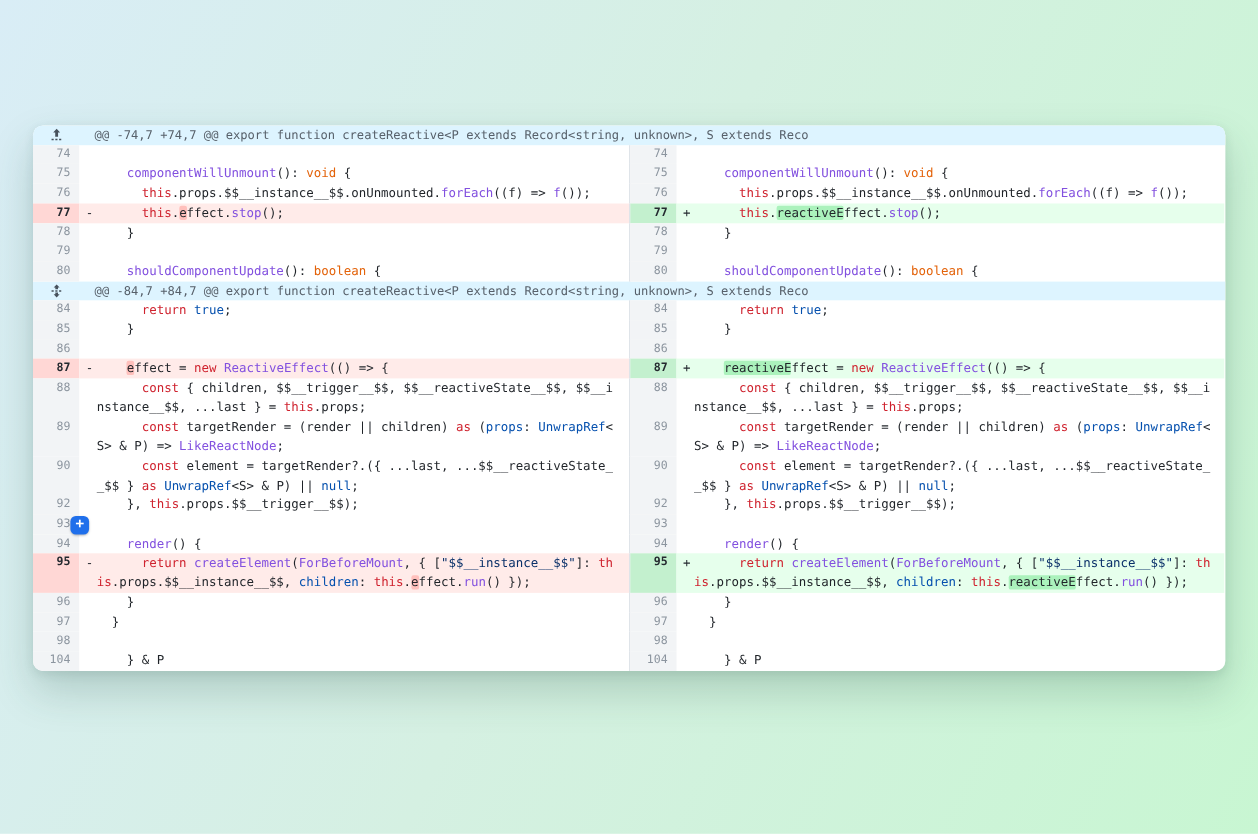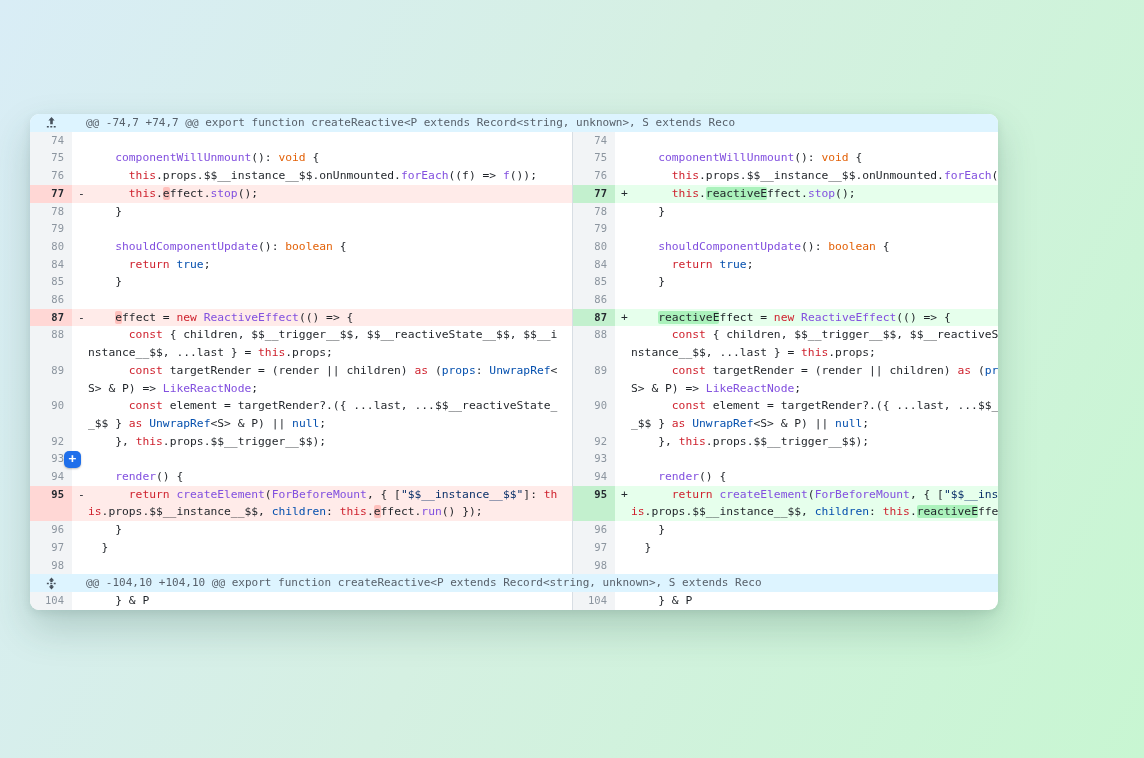--- a/index.html
+++ b/index.html
@@ -2,21 +2,21 @@
 <html style="--hunk-bg: #ddf4ff; --hunk-fg: #57606a; --del-bg: #ffebe9; --del-gutter: #ffd7d5; --del-hl: #ffc0bc; --add-bg: #e6ffec; --add-gutter: #c3f0ce; --add-hl: #abf2bc; --accent: #1f6feb;"><head>
 <meta charset="utf-8">
 <style>
   html,body{margin:0;padding:0;}
   body{
     width:1144px;height:758px;overflow:hidden;
     background:linear-gradient(115deg,#d9edf6 0%,#d5f0e2 48%,#c8f6d2 100%);
     font-family:"DejaVu Sans Mono","Liberation Mono",monospace;
   }
   .diff-panel{
-    position:absolute;left:30px;top:114px;width:968px;
+    position:absolute;left:30px;top:114px;width:1084px;
     background:#ffffff;border-radius:9px;overflow:hidden;
     box-shadow:0 18px 38px rgba(35,80,70,.22),0 3px 9px rgba(35,80,70,.10);
   }
   
   .hunk-row{display:flex;height:17.7px;background:var(--hunk-bg,#ddf4ff);}
   .hunk-gutter{flex:0 0 42px;display:flex;align-items:center;justify-content:center;cursor:pointer;}
   .hunk-gutter svg{display:block;}
   .hunk-text{
     flex:1 1 0;min-width:0;overflow:hidden;white-space:pre;
     font-size:11px;line-height:17.7px;color:var(--hunk-fg,#57606a);
@@ -131,172 +131,172 @@
       <div class="row">
         <div class="side">
           <div class="gutter">80</div>
           <div class="code"><span style="color: rgb(31, 35, 40);">    </span><span style="color: rgb(130, 80, 223);">shouldComponentUpdate</span><span style="color: rgb(31, 35, 40);">(): </span><span style="color: rgb(227, 98, 9);">boolean</span><span style="color: rgb(31, 35, 40);"> {</span></div>
         </div>
         <div class="side side-r">
           <div class="gutter">80</div>
           <div class="code"><span style="color: rgb(31, 35, 40);">    </span><span style="color: rgb(130, 80, 223);">shouldComponentUpdate</span><span style="color: rgb(31, 35, 40);">(): </span><span style="color: rgb(227, 98, 9);">boolean</span><span style="color: rgb(31, 35, 40);"> {</span></div>
         </div>
       </div>
-      <div class="row">
-        <div class="side">
-          <div class="gutter">84</div>
-          <div class="code"><span style="color: rgb(31, 35, 40);">      </span><span style="color: rgb(207, 34, 46);">return</span><span style="color: rgb(31, 35, 40);"> </span><span style="color: rgb(5, 80, 174);">true</span><span style="color: rgb(31, 35, 40);">;</span></div>
-        </div>
-        <div class="side side-r">
-          <div class="gutter">84</div>
-          <div class="code"><span style="color: rgb(31, 35, 40);">      </span><span style="color: rgb(207, 34, 46);">return</span><span style="color: rgb(31, 35, 40);"> </span><span style="color: rgb(5, 80, 174);">true</span><span style="color: rgb(31, 35, 40);">;</span></div>
-        </div>
-      </div>
-      <div class="row">
-        <div class="side">
-          <div class="gutter">85</div>
-          <div class="code"><span style="color: rgb(31, 35, 40);">    }</span></div>
-        </div>
-        <div class="side side-r">
-          <div class="gutter">85</div>
-          <div class="code"><span style="color: rgb(31, 35, 40);">    }</span></div>
-        </div>
-      </div>
-      <div class="row">
-        <div class="side">
-          <div class="gutter">86</div>
-          <div class="code"></div>
-        </div>
-        <div class="side side-r">
-          <div class="gutter">86</div>
-          <div class="code"></div>
-        </div>
-      </div>
-      <div class="row">
-        <div class="side del">
-          <div class="gutter">87</div>
-          <div class="code"><span class="marker">-</span><span style="color: rgb(31, 35, 40);">    </span><span class="hl" style="color: rgb(31, 35, 40);">e</span><span style="color: rgb(31, 35, 40);">ffect = </span><span style="color: rgb(207, 34, 46);">new</span><span style="color: rgb(31, 35, 40);"> </span><span style="color: rgb(130, 80, 223);">ReactiveEffect</span><span style="color: rgb(31, 35, 40);">(() =&gt; {</span></div>
-        </div>
-        <div class="side side-r add">
-          <div class="gutter">87</div>
-          <div class="code"><span class="marker">+</span><span style="color: rgb(31, 35, 40);">    </span><span class="hl" style="color: rgb(31, 35, 40);">reactiveE</span><span style="color: rgb(31, 35, 40);">ffect = </span><span style="color: rgb(207, 34, 46);">new</span><span style="color: rgb(31, 35, 40);"> </span><span style="color: rgb(130, 80, 223);">ReactiveEffect</span><span style="color: rgb(31, 35, 40);">(() =&gt; {</span></div>
-        </div>
-      </div>
-      <div class="row">
-        <div class="side">
-          <div class="gutter">88</div>
-          <div class="code"><span style="color: rgb(31, 35, 40);">      </span><span style="color: rgb(207, 34, 46);">const</span><span style="color: rgb(31, 35, 40);"> { children, $$__trigger__$$, $$__reactiveState__$$, $$__instance__$$, ...last } = </span><span style="color: rgb(207, 34, 46);">this</span><span style="color: rgb(31, 35, 40);">.props;</span></div>
-        </div>
-        <div class="side side-r">
-          <div class="gutter">88</div>
-          <div class="code"><span style="color: rgb(31, 35, 40);">      </span><span style="color: rgb(207, 34, 46);">const</span><span style="color: rgb(31, 35, 40);"> { children, $$__trigger__$$, $$__reactiveState__$$, $$__instance__$$, ...last } = </span><span style="color: rgb(207, 34, 46);">this</span><span style="color: rgb(31, 35, 40);">.props;</span></div>
-        </div>
-      </div>
-      <div class="row">
-        <div class="side">
-          <div class="gutter">89</div>
-          <div class="code"><span style="color: rgb(31, 35, 40);">      </span><span style="color: rgb(207, 34, 46);">const</span><span style="color: rgb(31, 35, 40);"> targetRender = (render || children) </span><span style="color: rgb(207, 34, 46);">as</span><span style="color: rgb(31, 35, 40);"> (</span><span style="color: rgb(5, 80, 174);">props</span><span style="color: rgb(31, 35, 40);">: </span><span style="color: rgb(5, 80, 174);">UnwrapRef</span><span style="color: rgb(31, 35, 40);">&lt;S&gt; &amp; P) =&gt; </span><span style="color: rgb(130, 80, 223);">LikeReactNode</span><span style="color: rgb(31, 35, 40);">;</span></div>
-        </div>
-        <div class="side side-r">
-          <div class="gutter">89</div>
-          <div class="code"><span style="color: rgb(31, 35, 40);">      </span><span style="color: rgb(207, 34, 46);">const</span><span style="color: rgb(31, 35, 40);"> targetRender = (render || children) </span><span style="color: rgb(207, 34, 46);">as</span><span style="color: rgb(31, 35, 40);"> (</span><span style="color: rgb(5, 80, 174);">props</span><span style="color: rgb(31, 35, 40);">: </span><span style="color: rgb(5, 80, 174);">UnwrapRef</span><span style="color: rgb(31, 35, 40);">&lt;S&gt; &amp; P) =&gt; </span><span style="color: rgb(130, 80, 223);">LikeReactNode</span><span style="color: rgb(31, 35, 40);">;</span></div>
-        </div>
-      </div>
-      <div class="row">
-        <div class="side">
-          <div class="gutter">90</div>
-          <div class="code"><span style="color: rgb(31, 35, 40);">      </span><span style="color: rgb(207, 34, 46);">const</span><span style="color: rgb(31, 35, 40);"> element = targetRender?.({ ...last, ...$$__reactiveState__$$ } </span><span style="color: rgb(207, 34, 46);">as</span><span style="color: rgb(31, 35, 40);"> </span><span style="color: rgb(5, 80, 174);">UnwrapRef</span><span style="color: rgb(31, 35, 40);">&lt;S&gt; &amp; P) || </span><span style="color: rgb(5, 80, 174);">null</span><span style="color: rgb(31, 35, 40);">;</span></div>
-        </div>
-        <div class="side side-r">
-          <div class="gutter">90</div>
-          <div class="code"><span style="color: rgb(31, 35, 40);">      </span><span style="color: rgb(207, 34, 46);">const</span><span style="color: rgb(31, 35, 40);"> element = targetRender?.({ ...last, ...$$__reactiveState__$$ } </span><span style="color: rgb(207, 34, 46);">as</span><span style="color: rgb(31, 35, 40);"> </span><span style="color: rgb(5, 80, 174);">UnwrapRef</span><span style="color: rgb(31, 35, 40);">&lt;S&gt; &amp; P) || </span><span style="color: rgb(5, 80, 174);">null</span><span style="color: rgb(31, 35, 40);">;</span></div>
-        </div>
-      </div>
-      <div class="row">
-        <div class="side">
-          <div class="gutter">92</div>
-          <div class="code"><span style="color: rgb(31, 35, 40);">    }, </span><span style="color: rgb(207, 34, 46);">this</span><span style="color: rgb(31, 35, 40);">.props.$$__trigger__$$);</span></div>
-        </div>
-        <div class="side side-r">
-          <div class="gutter">92</div>
-          <div class="code"><span style="color: rgb(31, 35, 40);">    }, </span><span style="color: rgb(207, 34, 46);">this</span><span style="color: rgb(31, 35, 40);">.props.$$__trigger__$$);</span></div>
-        </div>
-      </div>
-      <div class="row">
-        <div class="side">
-          <div class="gutter">93</div>
-          <button class="add-btn">+</button>
-          <div class="code"></div>
-        </div>
-        <div class="side side-r">
-          <div class="gutter">93</div>
-          <div class="code"></div>
-        </div>
-      </div>
-      <div class="row">
-        <div class="side">
-          <div class="gutter">94</div>
-          <div class="code"><span style="color: rgb(31, 35, 40);">    </span><span style="color: rgb(130, 80, 223);">render</span><span style="color: rgb(31, 35, 40);">() {</span></div>
-        </div>
-        <div class="side side-r">
-          <div class="gutter">94</div>
-          <div class="code"><span style="color: rgb(31, 35, 40);">    </span><span style="color: rgb(130, 80, 223);">render</span><span style="color: rgb(31, 35, 40);">() {</span></div>
-        </div>
-      </div>
-      <div class="row">
-        <div class="side del">
-          <div class="gutter">95</div>
-          <div class="code"><span class="marker">-</span><span style="color: rgb(31, 35, 40);">      </span><span style="color: rgb(207, 34, 46);">return</span><span style="color: rgb(31, 35, 40);"> </span><span style="color: rgb(130, 80, 223);">createElement</span><span style="color: rgb(31, 35, 40);">(</span><span style="color: rgb(130, 80, 223);">ForBeforeMount</span><span style="color: rgb(31, 35, 40);">, { [</span><span style="color: rgb(10, 48, 105);">"$$__instance__$$"</span><span style="color: rgb(31, 35, 40);">]: </span><span style="color: rgb(207, 34, 46);">this</span><span style="color: rgb(31, 35, 40);">.props.$$__instance__$$, </span><span style="color: rgb(5, 80, 174);">children</span><span style="color: rgb(31, 35, 40);">: </span><span style="color: rgb(207, 34, 46);">this</span><span style="color: rgb(31, 35, 40);">.</span><span class="hl" style="color: rgb(31, 35, 40);">e</span><span style="color: rgb(31, 35, 40);">ffect.</span><span style="color: rgb(130, 80, 223);">run</span><span style="color: rgb(31, 35, 40);">() });</span></div>
-        </div>
-        <div class="side side-r add">
-          <div class="gutter">95</div>
-          <div class="code"><span class="marker">+</span><span style="color: rgb(31, 35, 40);">      </span><span style="color: rgb(207, 34, 46);">return</span><span style="color: rgb(31, 35, 40);"> </span><span style="color: rgb(130, 80, 223);">createElement</span><span style="color: rgb(31, 35, 40);">(</span><span style="color: rgb(130, 80, 223);">ForBeforeMount</span><span style="color: rgb(31, 35, 40);">, { [</span><span style="color: rgb(10, 48, 105);">"$$__instance__$$"</span><span style="color: rgb(31, 35, 40);">]: </span><span style="color: rgb(207, 34, 46);">this</span><span style="color: rgb(31, 35, 40);">.props.$$__instance__$$, </span><span style="color: rgb(5, 80, 174);">children</span><span style="color: rgb(31, 35, 40);">: </span><span style="color: rgb(207, 34, 46);">this</span><span style="color: rgb(31, 35, 40);">.</span><span class="hl" style="color: rgb(31, 35, 40);">reactiveE</span><span style="color: rgb(31, 35, 40);">ffect.</span><span style="color: rgb(130, 80, 223);">run</span><span style="color: rgb(31, 35, 40);">() });</span></div>
-        </div>
-      </div>
-      <div class="row">
-        <div class="side">
-          <div class="gutter">96</div>
-          <div class="code"><span style="color: rgb(31, 35, 40);">    }</span></div>
-        </div>
-        <div class="side side-r">
-          <div class="gutter">96</div>
-          <div class="code"><span style="color: rgb(31, 35, 40);">    }</span></div>
-        </div>
-      </div>
-      <div class="row">
-        <div class="side">
-          <div class="gutter">97</div>
-          <div class="code"><span style="color: rgb(31, 35, 40);">  }</span></div>
-        </div>
-        <div class="side side-r">
-          <div class="gutter">97</div>
-          <div class="code"><span style="color: rgb(31, 35, 40);">  }</span></div>
-        </div>
-      </div>
-      <div class="row">
-        <div class="side">
-          <div class="gutter">98</div>
-          <div class="code"></div>
-        </div>
-        <div class="side side-r">
-          <div class="gutter">98</div>
-          <div class="code"></div>
-        </div>
-      </div>
       <div class="hunk-row">
         <div class="hunk-gutter">
           <span>
             <svg width="13" height="13" viewBox="0 0 14 14">
               <path d="M7 0.6 L9.9 3.7 H8.3 V5.4 H5.7 V3.7 H4.1 Z" fill="#47515c"></path>
               <line x1="2" y1="7" x2="12" y2="7" stroke="#47515c" stroke-width="1.4" stroke-dasharray="2.1 1.6"></line>
               <path d="M7 13.4 L4.1 10.3 H5.7 V8.6 H8.3 V10.3 H9.9 Z" fill="#47515c"></path>
             </svg>
           </span>
         </div>
-        <div class="hunk-text">@@ -104,10 +104,10 @@ export function createReactive&lt;P extends Record&lt;string, unknown&gt;, S extends Reco</div>
+        <div class="hunk-text">@@ -84,7 +84,7 @@ export function createReactive&lt;P extends Record&lt;string, unknown&gt;, S extends Reco</div>
+      </div>
+      <div class="row">
+        <div class="side">
+          <div class="gutter">84</div>
+          <div class="code"><span style="color: rgb(31, 35, 40);">      </span><span style="color: rgb(207, 34, 46);">return</span><span style="color: rgb(31, 35, 40);"> </span><span style="color: rgb(5, 80, 174);">true</span><span style="color: rgb(31, 35, 40);">;</span></div>
+        </div>
+        <div class="side side-r">
+          <div class="gutter">84</div>
+          <div class="code"><span style="color: rgb(31, 35, 40);">      </span><span style="color: rgb(207, 34, 46);">return</span><span style="color: rgb(31, 35, 40);"> </span><span style="color: rgb(5, 80, 174);">true</span><span style="color: rgb(31, 35, 40);">;</span></div>
+        </div>
+      </div>
+      <div class="row">
+        <div class="side">
+          <div class="gutter">85</div>
+          <div class="code"><span style="color: rgb(31, 35, 40);">    }</span></div>
+        </div>
+        <div class="side side-r">
+          <div class="gutter">85</div>
+          <div class="code"><span style="color: rgb(31, 35, 40);">    }</span></div>
+        </div>
+      </div>
+      <div class="row">
+        <div class="side">
+          <div class="gutter">86</div>
+          <div class="code"></div>
+        </div>
+        <div class="side side-r">
+          <div class="gutter">86</div>
+          <div class="code"></div>
+        </div>
+      </div>
+      <div class="row">
+        <div class="side del">
+          <div class="gutter">87</div>
+          <div class="code"><span class="marker">-</span><span style="color: rgb(31, 35, 40);">    </span><span class="hl" style="color: rgb(31, 35, 40);">e</span><span style="color: rgb(31, 35, 40);">ffect = </span><span style="color: rgb(207, 34, 46);">new</span><span style="color: rgb(31, 35, 40);"> </span><span style="color: rgb(130, 80, 223);">ReactiveEffect</span><span style="color: rgb(31, 35, 40);">(() =&gt; {</span></div>
+        </div>
+        <div class="side side-r add">
+          <div class="gutter">87</div>
+          <div class="code"><span class="marker">+</span><span style="color: rgb(31, 35, 40);">    </span><span class="hl" style="color: rgb(31, 35, 40);">reactiveE</span><span style="color: rgb(31, 35, 40);">ffect = </span><span style="color: rgb(207, 34, 46);">new</span><span style="color: rgb(31, 35, 40);"> </span><span style="color: rgb(130, 80, 223);">ReactiveEffect</span><span style="color: rgb(31, 35, 40);">(() =&gt; {</span></div>
+        </div>
+      </div>
+      <div class="row">
+        <div class="side">
+          <div class="gutter">88</div>
+          <div class="code"><span style="color: rgb(31, 35, 40);">      </span><span style="color: rgb(207, 34, 46);">const</span><span style="color: rgb(31, 35, 40);"> { children, $$__trigger__$$, $$__reactiveState__$$, $$__instance__$$, ...last } = </span><span style="color: rgb(207, 34, 46);">this</span><span style="color: rgb(31, 35, 40);">.props;</span></div>
+        </div>
+        <div class="side side-r">
+          <div class="gutter">88</div>
+          <div class="code"><span style="color: rgb(31, 35, 40);">      </span><span style="color: rgb(207, 34, 46);">const</span><span style="color: rgb(31, 35, 40);"> { children, $$__trigger__$$, $$__reactiveState__$$, $$__instance__$$, ...last } = </span><span style="color: rgb(207, 34, 46);">this</span><span style="color: rgb(31, 35, 40);">.props;</span></div>
+        </div>
+      </div>
+      <div class="row">
+        <div class="side">
+          <div class="gutter">89</div>
+          <div class="code"><span style="color: rgb(31, 35, 40);">      </span><span style="color: rgb(207, 34, 46);">const</span><span style="color: rgb(31, 35, 40);"> targetRender = (render || children) </span><span style="color: rgb(207, 34, 46);">as</span><span style="color: rgb(31, 35, 40);"> (</span><span style="color: rgb(5, 80, 174);">props</span><span style="color: rgb(31, 35, 40);">: </span><span style="color: rgb(5, 80, 174);">UnwrapRef</span><span style="color: rgb(31, 35, 40);">&lt;S&gt; &amp; P) =&gt; </span><span style="color: rgb(130, 80, 223);">LikeReactNode</span><span style="color: rgb(31, 35, 40);">;</span></div>
+        </div>
+        <div class="side side-r">
+          <div class="gutter">89</div>
+          <div class="code"><span style="color: rgb(31, 35, 40);">      </span><span style="color: rgb(207, 34, 46);">const</span><span style="color: rgb(31, 35, 40);"> targetRender = (render || children) </span><span style="color: rgb(207, 34, 46);">as</span><span style="color: rgb(31, 35, 40);"> (</span><span style="color: rgb(5, 80, 174);">props</span><span style="color: rgb(31, 35, 40);">: </span><span style="color: rgb(5, 80, 174);">UnwrapRef</span><span style="color: rgb(31, 35, 40);">&lt;S&gt; &amp; P) =&gt; </span><span style="color: rgb(130, 80, 223);">LikeReactNode</span><span style="color: rgb(31, 35, 40);">;</span></div>
+        </div>
+      </div>
+      <div class="row">
+        <div class="side">
+          <div class="gutter">90</div>
+          <div class="code"><span style="color: rgb(31, 35, 40);">      </span><span style="color: rgb(207, 34, 46);">const</span><span style="color: rgb(31, 35, 40);"> element = targetRender?.({ ...last, ...$$__reactiveState__$$ } </span><span style="color: rgb(207, 34, 46);">as</span><span style="color: rgb(31, 35, 40);"> </span><span style="color: rgb(5, 80, 174);">UnwrapRef</span><span style="color: rgb(31, 35, 40);">&lt;S&gt; &amp; P) || </span><span style="color: rgb(5, 80, 174);">null</span><span style="color: rgb(31, 35, 40);">;</span></div>
+        </div>
+        <div class="side side-r">
+          <div class="gutter">90</div>
+          <div class="code"><span style="color: rgb(31, 35, 40);">      </span><span style="color: rgb(207, 34, 46);">const</span><span style="color: rgb(31, 35, 40);"> element = targetRender?.({ ...last, ...$$__reactiveState__$$ } </span><span style="color: rgb(207, 34, 46);">as</span><span style="color: rgb(31, 35, 40);"> </span><span style="color: rgb(5, 80, 174);">UnwrapRef</span><span style="color: rgb(31, 35, 40);">&lt;S&gt; &amp; P) || </span><span style="color: rgb(5, 80, 174);">null</span><span style="color: rgb(31, 35, 40);">;</span></div>
+        </div>
+      </div>
+      <div class="row">
+        <div class="side">
+          <div class="gutter">92</div>
+          <div class="code"><span style="color: rgb(31, 35, 40);">    }, </span><span style="color: rgb(207, 34, 46);">this</span><span style="color: rgb(31, 35, 40);">.props.$$__trigger__$$);</span></div>
+        </div>
+        <div class="side side-r">
+          <div class="gutter">92</div>
+          <div class="code"><span style="color: rgb(31, 35, 40);">    }, </span><span style="color: rgb(207, 34, 46);">this</span><span style="color: rgb(31, 35, 40);">.props.$$__trigger__$$);</span></div>
+        </div>
+      </div>
+      <div class="row">
+        <div class="side">
+          <div class="gutter">93</div>
+          <button class="add-btn">+</button>
+          <div class="code"></div>
+        </div>
+        <div class="side side-r">
+          <div class="gutter">93</div>
+          <div class="code"></div>
+        </div>
+      </div>
+      <div class="row">
+        <div class="side">
+          <div class="gutter">94</div>
+          <div class="code"><span style="color: rgb(31, 35, 40);">    </span><span style="color: rgb(130, 80, 223);">render</span><span style="color: rgb(31, 35, 40);">() {</span></div>
+        </div>
+        <div class="side side-r">
+          <div class="gutter">94</div>
+          <div class="code"><span style="color: rgb(31, 35, 40);">    </span><span style="color: rgb(130, 80, 223);">render</span><span style="color: rgb(31, 35, 40);">() {</span></div>
+        </div>
+      </div>
+      <div class="row">
+        <div class="side del">
+          <div class="gutter">95</div>
+          <div class="code"><span class="marker">-</span><span style="color: rgb(31, 35, 40);">      </span><span style="color: rgb(207, 34, 46);">return</span><span style="color: rgb(31, 35, 40);"> </span><span style="color: rgb(130, 80, 223);">createElement</span><span style="color: rgb(31, 35, 40);">(</span><span style="color: rgb(130, 80, 223);">ForBeforeMount</span><span style="color: rgb(31, 35, 40);">, { [</span><span style="color: rgb(10, 48, 105);">"$$__instance__$$"</span><span style="color: rgb(31, 35, 40);">]: </span><span style="color: rgb(207, 34, 46);">this</span><span style="color: rgb(31, 35, 40);">.props.$$__instance__$$, </span><span style="color: rgb(5, 80, 174);">children</span><span style="color: rgb(31, 35, 40);">: </span><span style="color: rgb(207, 34, 46);">this</span><span style="color: rgb(31, 35, 40);">.</span><span class="hl" style="color: rgb(31, 35, 40);">e</span><span style="color: rgb(31, 35, 40);">ffect.</span><span style="color: rgb(130, 80, 223);">run</span><span style="color: rgb(31, 35, 40);">() });</span></div>
+        </div>
+        <div class="side side-r add">
+          <div class="gutter">95</div>
+          <div class="code"><span class="marker">+</span><span style="color: rgb(31, 35, 40);">      </span><span style="color: rgb(207, 34, 46);">return</span><span style="color: rgb(31, 35, 40);"> </span><span style="color: rgb(130, 80, 223);">createElement</span><span style="color: rgb(31, 35, 40);">(</span><span style="color: rgb(130, 80, 223);">ForBeforeMount</span><span style="color: rgb(31, 35, 40);">, { [</span><span style="color: rgb(10, 48, 105);">"$$__instance__$$"</span><span style="color: rgb(31, 35, 40);">]: </span><span style="color: rgb(207, 34, 46);">this</span><span style="color: rgb(31, 35, 40);">.props.$$__instance__$$, </span><span style="color: rgb(5, 80, 174);">children</span><span style="color: rgb(31, 35, 40);">: </span><span style="color: rgb(207, 34, 46);">this</span><span style="color: rgb(31, 35, 40);">.</span><span class="hl" style="color: rgb(31, 35, 40);">reactiveE</span><span style="color: rgb(31, 35, 40);">ffect.</span><span style="color: rgb(130, 80, 223);">run</span><span style="color: rgb(31, 35, 40);">() });</span></div>
+        </div>
+      </div>
+      <div class="row">
+        <div class="side">
+          <div class="gutter">96</div>
+          <div class="code"><span style="color: rgb(31, 35, 40);">    }</span></div>
+        </div>
+        <div class="side side-r">
+          <div class="gutter">96</div>
+          <div class="code"><span style="color: rgb(31, 35, 40);">    }</span></div>
+        </div>
+      </div>
+      <div class="row">
+        <div class="side">
+          <div class="gutter">97</div>
+          <div class="code"><span style="color: rgb(31, 35, 40);">  }</span></div>
+        </div>
+        <div class="side side-r">
+          <div class="gutter">97</div>
+          <div class="code"><span style="color: rgb(31, 35, 40);">  }</span></div>
+        </div>
+      </div>
+      <div class="row">
+        <div class="side">
+          <div class="gutter">98</div>
+          <div class="code"></div>
+        </div>
+        <div class="side side-r">
+          <div class="gutter">98</div>
+          <div class="code"></div>
+        </div>
       </div>
       <div class="row">
         <div class="side">
           <div class="gutter">104</div>
           <div class="code"><span style="color: rgb(31, 35, 40);">    } &amp; P</span></div>
         </div>
         <div class="side side-r">
           <div class="gutter">104</div>
           <div class="code"><span style="color: rgb(31, 35, 40);">    } &amp; P</span></div>
         </div>

